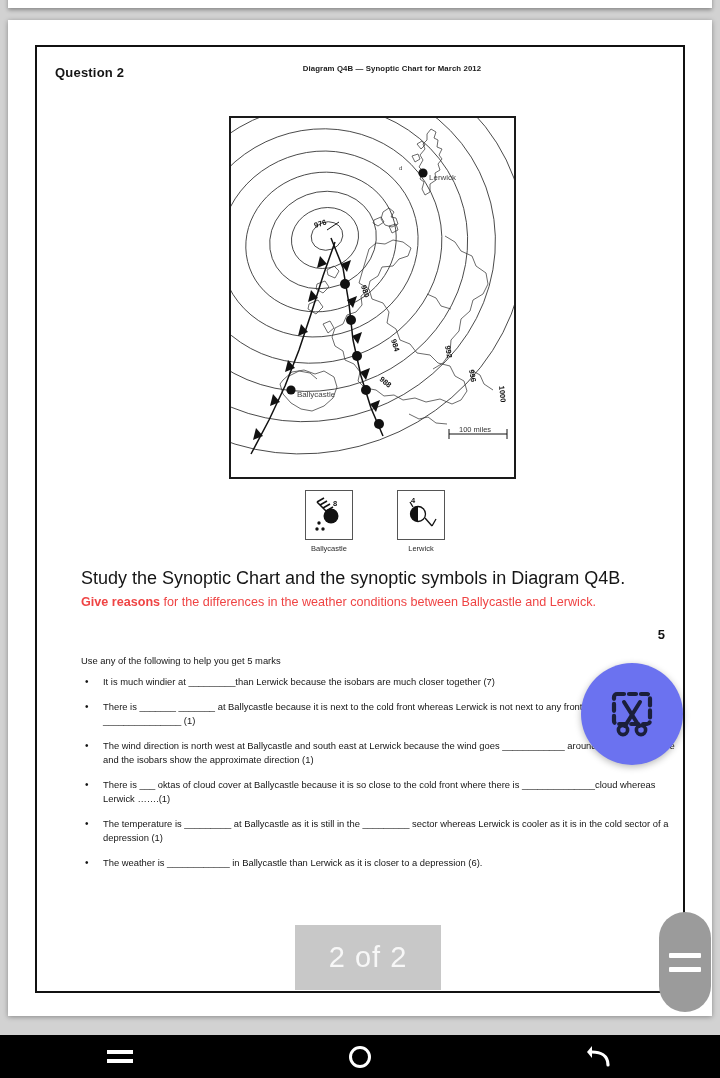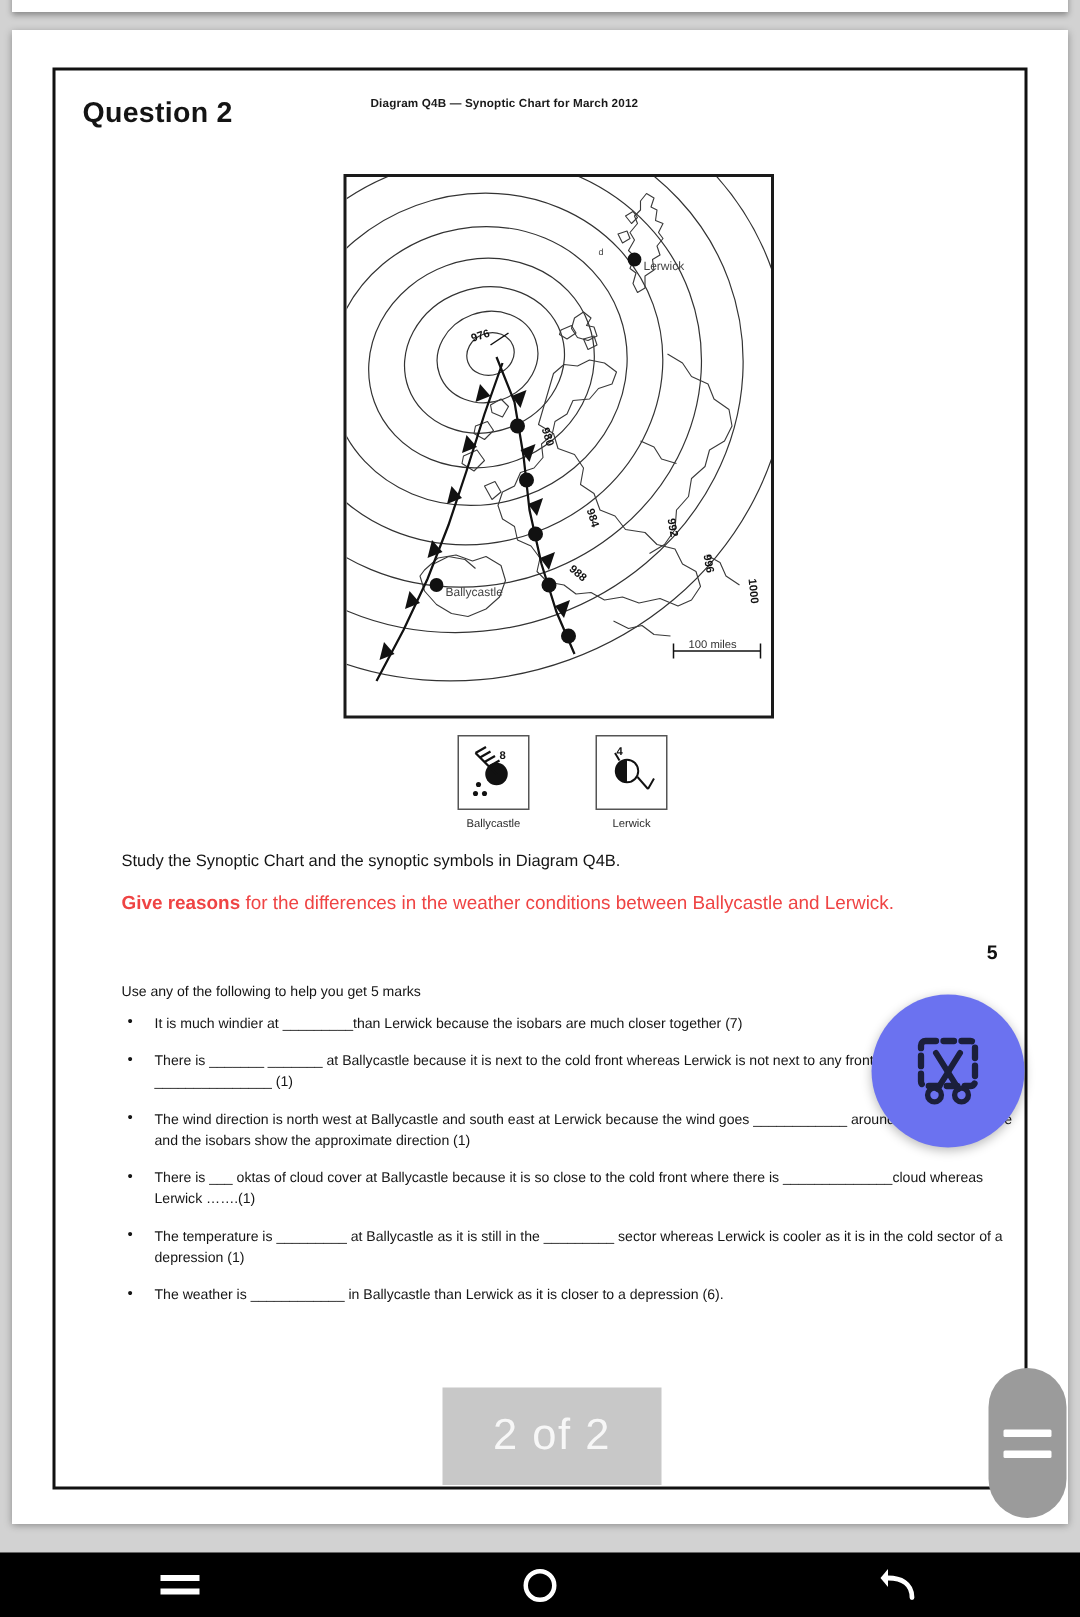--- a/index.html
+++ b/index.html
@@ -54,30 +54,31 @@
     left: 27px; top: 25px;
     width: 650px; height: 948px;
     border: 2px solid #111111;
     background: #ffffff;
   }
 
   
   .q-title {
     position: absolute;
     left: 18px; top: 18px;
-    font-size: 19px;
+    font-size: 13px;
     font-weight: bold;
     color: #141414;
     letter-spacing: 0.2px;
   }
 
   .diagram-caption {
     position: absolute;
     left: 210px; top: 17px;
     width: 290px;
+    text-align: center;
     font-size: 7.8px;
     font-weight: bold;
     color: #1a1a1a;
     letter-spacing: 0.1px;
   }
 
   
   .chart-box {
     position: absolute;
     left: 192px; top: 69px;
@@ -107,21 +108,21 @@
   .symbol-label {
     margin-top: 4px;
     font-size: 7.5px;
     color: #2b2b2b;
   }
 
   
   .study-line {
     position: absolute;
     left: 44px; top: 521px;
-    font-size: 11px;
+    font-size: 18px;
     color: #151515;
   }
   .givereasons-line {
     position: absolute;
     left: 44px; top: 548px;
     font-size: 12.6px;
     color: #ef4444;
   }
   .givereasons-line b { font-weight: bold; }
 

